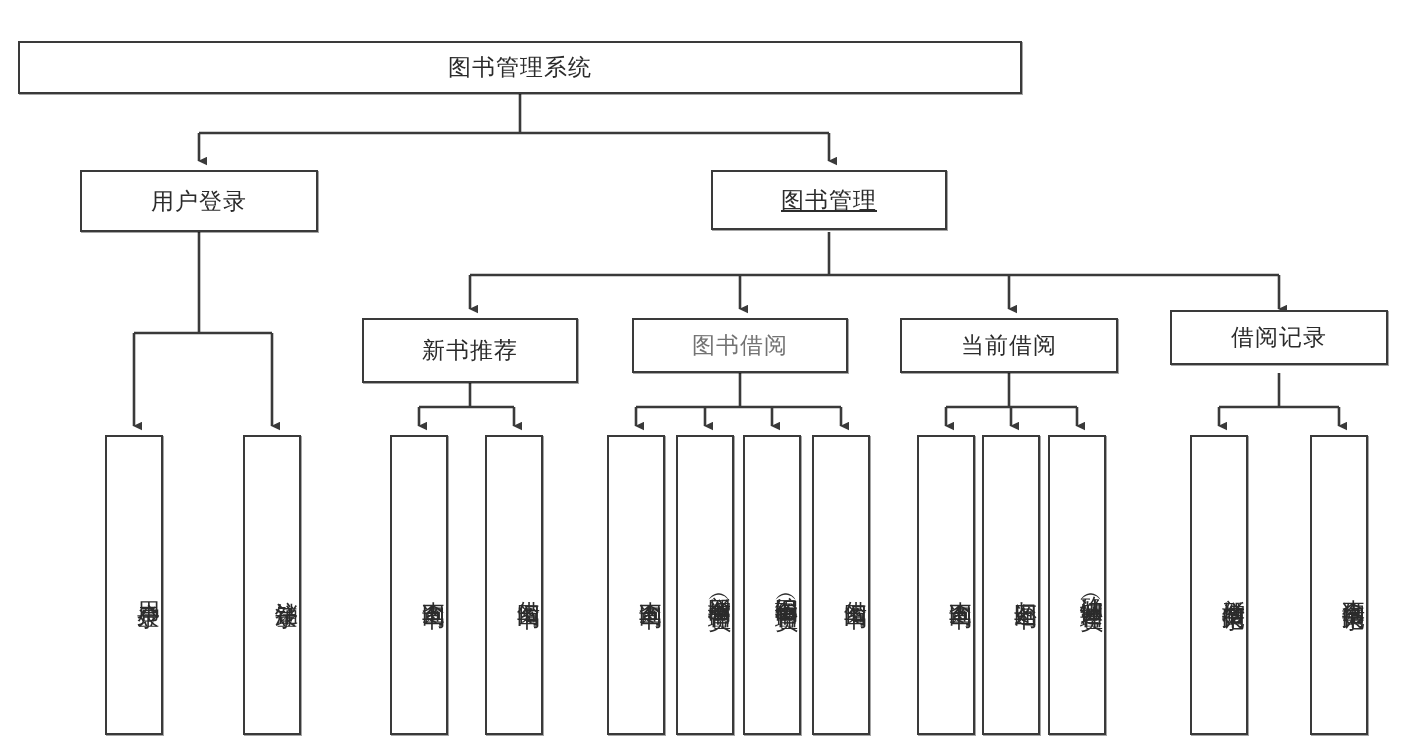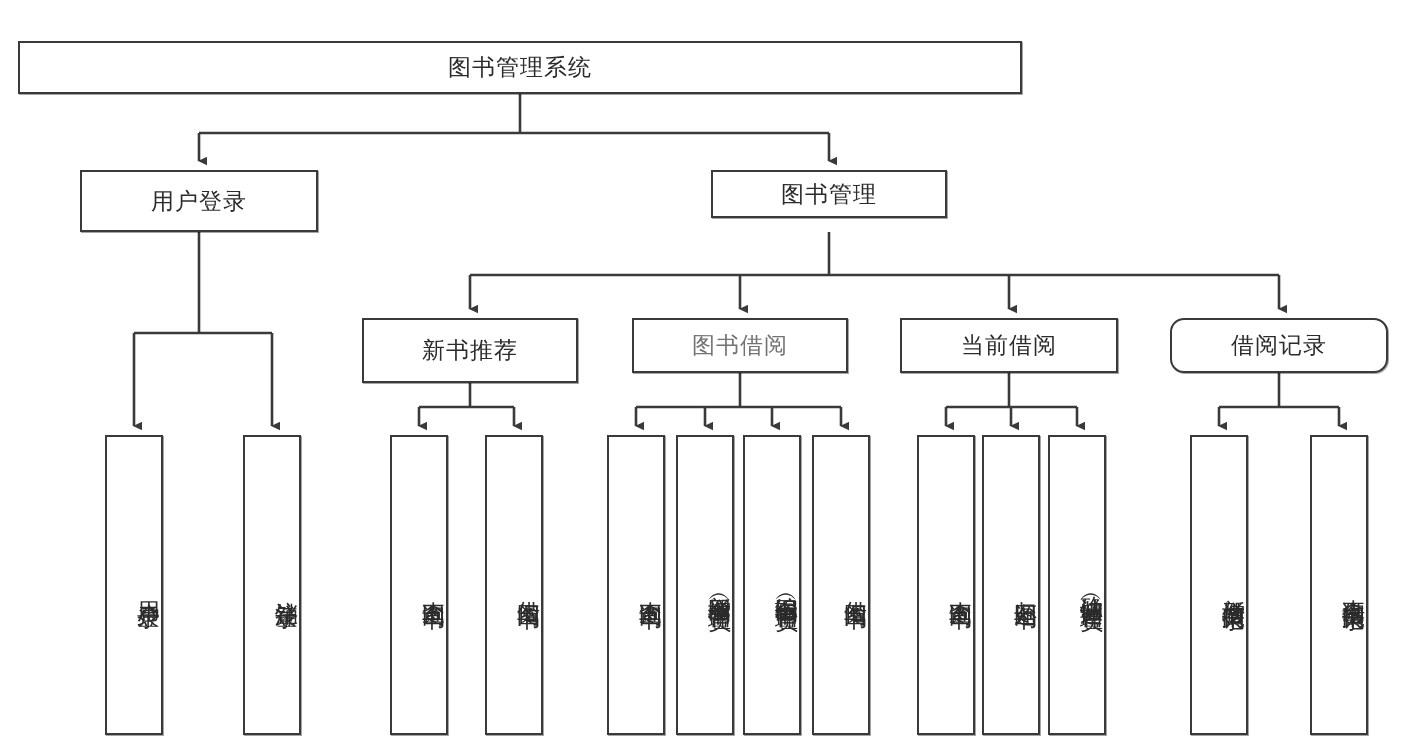--- a/index.html
+++ b/index.html
@@ -115,33 +115,33 @@
       </g>
   </svg>
 
   <div id="node-layer">
       <div class="node-box horizontal" style="left: 18px; top: 13px; width: 1004px; height: 53px; border-color: rgb(58, 58, 58); background: rgb(255, 255, 255); color: rgb(43, 43, 43); margin-top: 28px;">
         <span class="node-label">图书管理系统</span>
       </div>
       <div class="node-box horizontal" style="left: 80px; top: 170px; width: 238px; height: 62px; border-color: rgb(58, 58, 58); background: rgb(255, 255, 255); color: rgb(43, 43, 43);">
         <span class="node-label">用户登录</span>
       </div>
-      <div class="node-box horizontal" style="left: 711px; top: 170px; width: 236px; height: 48px; border-color: rgb(58, 58, 58); background: rgb(255, 255, 255); color: rgb(43, 43, 43);">
+      <div class="node-box horizontal" style="left: 711px; top: 170px; width: 236px; height: 60px; border-color: rgb(58, 58, 58); background: rgb(255, 255, 255); color: rgb(43, 43, 43); text-decoration: underline;">
         <span class="node-label">图书管理</span>
       </div>
       <div class="node-box horizontal" style="left: 362px; top: 318px; width: 216px; height: 65px; border-color: rgb(58, 58, 58); background: rgb(255, 255, 255); color: rgb(43, 43, 43);">
         <span class="node-label">新书推荐</span>
       </div>
       <div class="node-box horizontal" style="left: 632px; top: 318px; width: 216px; height: 55px; border-color: rgb(58, 58, 58); background: rgb(255, 255, 255); color: #737373;">
         <span class="node-label">图书借阅</span>
       </div>
       <div class="node-box horizontal" style="left: 900px; top: 318px; width: 218px; height: 55px; border-color: rgb(58, 58, 58); background: rgb(255, 255, 255); color: rgb(43, 43, 43);">
         <span class="node-label">当前借阅</span>
       </div>
-      <div class="node-box horizontal" style="left: 1170px; top: 318px; width: 218px; height: 55px; border-color: rgb(58, 58, 58); background: rgb(255, 255, 255); color: rgb(43, 43, 43); border-radius: 14px;">
+      <div class="node-box horizontal" style="left: 1170px; top: 310px; width: 218px; height: 55px; border-color: rgb(58, 58, 58); background: rgb(255, 255, 255); color: rgb(43, 43, 43);">
         <span class="node-label">借阅记录</span>
       </div>
       <div class="node-box vertical" style="left: 105px; top: 435px; width: 58px; height: 300px; border-color: rgb(58, 58, 58); background: rgb(255, 255, 255); color: rgb(43, 43, 43);">
         <span class="node-label">用户登录</span>
       </div>
       <div class="node-box vertical" style="left: 243px; top: 435px; width: 58px; height: 300px; border-color: rgb(58, 58, 58); background: rgb(255, 255, 255); color: rgb(43, 43, 43);">
         <span class="node-label">注销登录</span>
       </div>
       <div class="node-box vertical" style="left: 390px; top: 435px; width: 58px; height: 300px; border-color: rgb(58, 58, 58); background: rgb(255, 255, 255); color: rgb(43, 43, 43);">
         <span class="node-label">查询图书</span>

